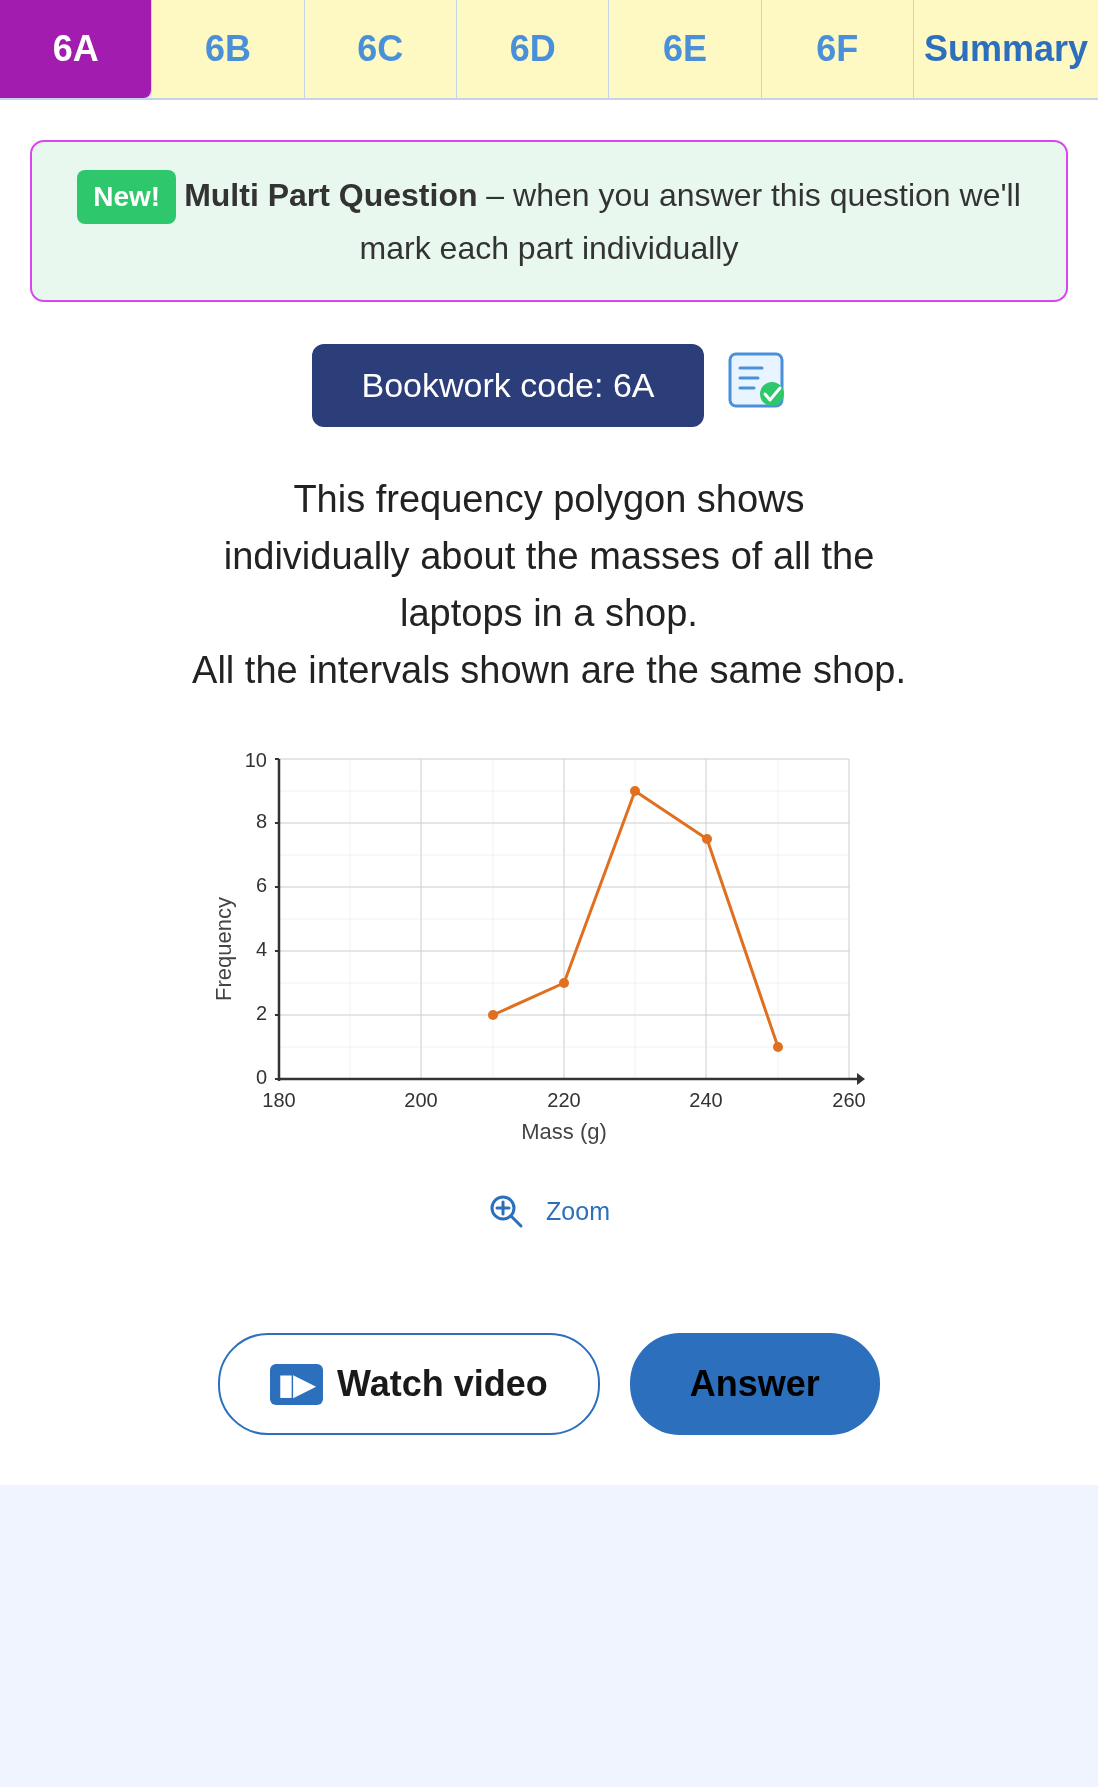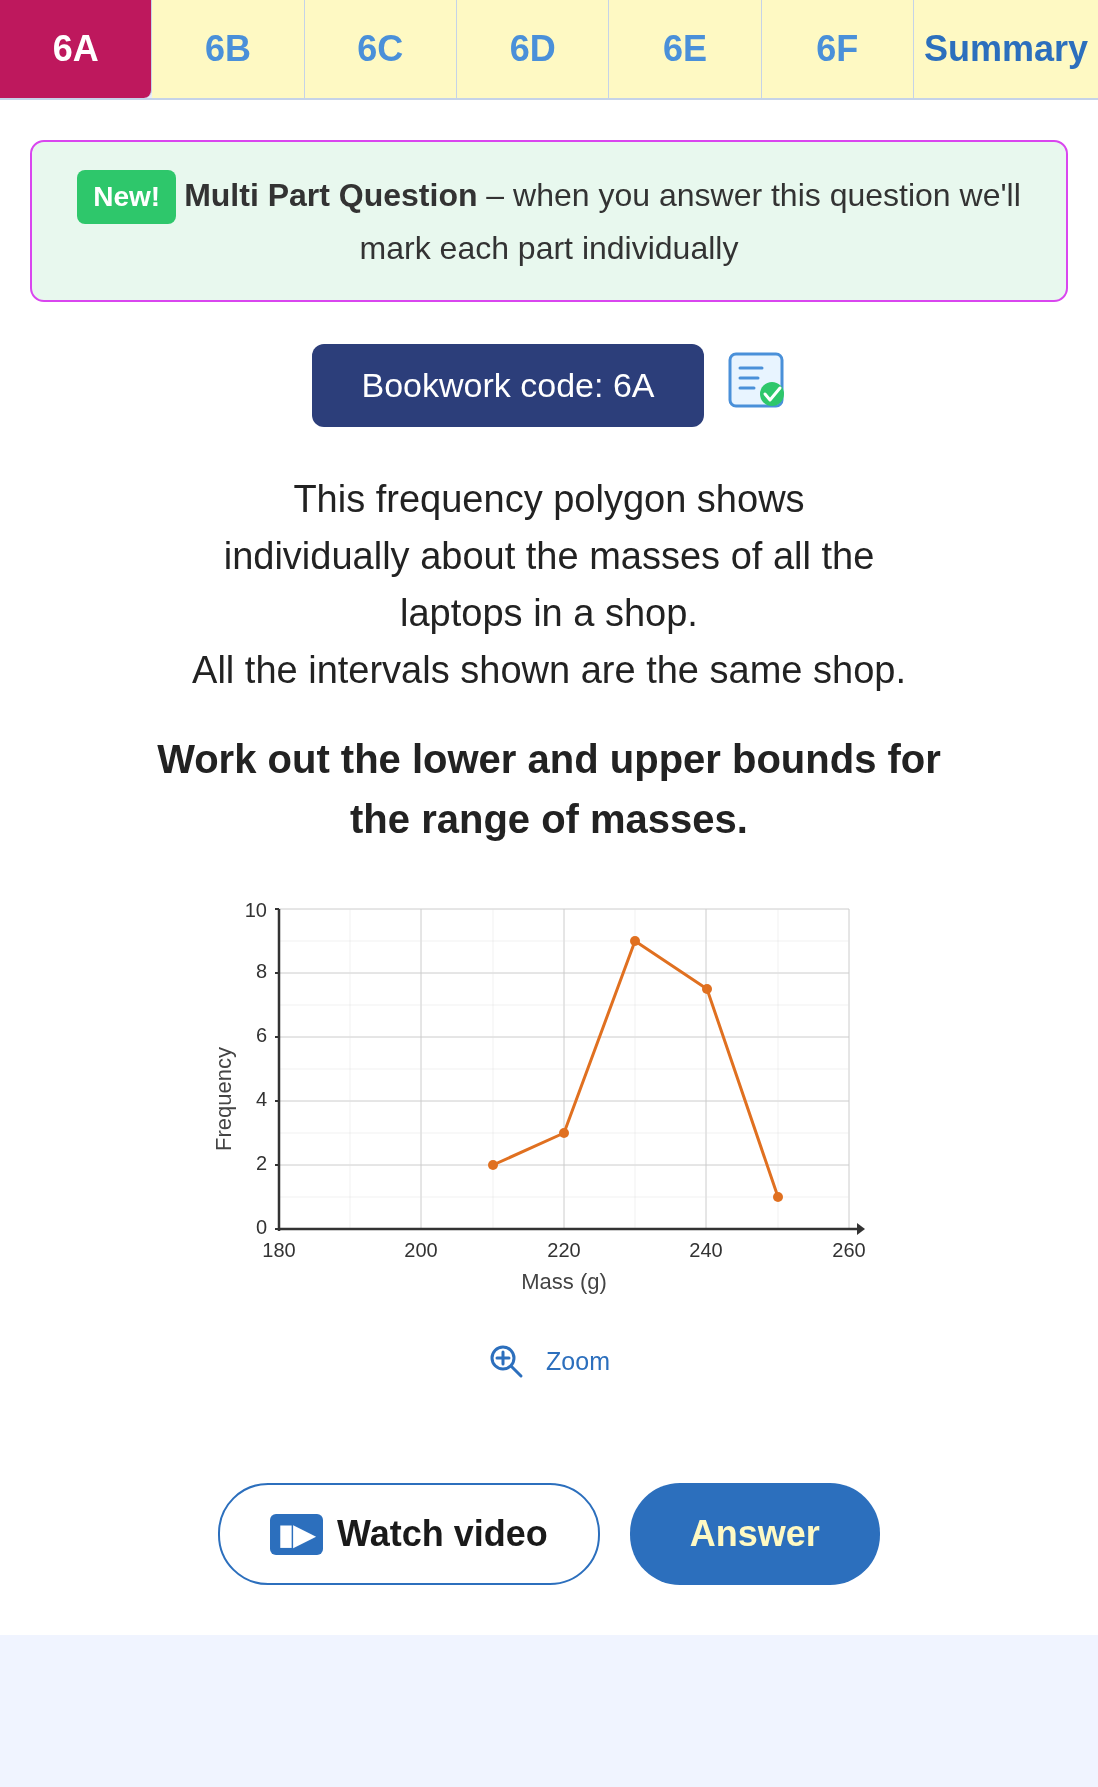--- a/index.html
+++ b/index.html
@@ -23,21 +23,21 @@
       padding: 28px 10px;
       font-size: 36px;
       font-weight: 600;
       color: #4a90d9;
       cursor: pointer;
       background: #fef9c3;
       border-right: 1px solid #c5d3e8;
     }
     .tab:last-child { border-right: none; text-align: center; }
     .tab.active {
-      background: #be185d;
+      background: #a21caf;
       color: #ffffff;
       border-radius: 0 0 8px 0;
     }
     .tab.summary {
       color: #2c6fbd;
       font-weight: 700;
     }
 
     
     .content {
@@ -152,21 +152,21 @@
     }
     .watch-video-btn .video-icon {
       background: #2c6fbd;
       color: white;
       border-radius: 6px;
       padding: 4px 8px;
       font-size: 28px;
     }
     .answer-btn {
       background: #2c6fbd;
-      color: #fef9c3;
+      color: #000000;
       font-size: 36px;
       font-weight: 700;
       padding: 28px 60px;
       border-radius: 50px;
       border: none;
       cursor: pointer;
     }
 
     svg text {
       font-family: 'Helvetica Neue', Arial, sans-serif;
@@ -220,24 +220,20 @@
         <polyline points="39,44 44,50 54,38" fill="none" stroke="white" stroke-width="3" stroke-linecap="round" stroke-linejoin="round"></polyline>
       </svg>
     </div>
   </div>
 
   <div class="question-text">
     <span>This frequency polygon shows</span><br>
     <span>individually about the masses of all the</span><br>
     <span>laptops in a shop.</span><br>
     <span>All the intervals shown are the same shop.</span>
-    <div class="work-out">
-      <span>Work out the lower and upper bounds for</span><br>
-      <span>the range of masses.</span>
-    </div>
   </div>
 
   <div class="chart-container">
     <svg width="680" height="420" viewBox="0 0 680 420" xmlns="http://www.w3.org/2000/svg">
 
       <text x="22" y="210" font-size="22" fill="#444" text-anchor="middle" transform="rotate(-90, 22, 210)">Frequency</text>
 
       <line x1="70" y1="340" x2="640" y2="340" stroke="#ccc" stroke-width="1"></line>
       <line x1="70" y1="276" x2="640" y2="276" stroke="#ccc" stroke-width="1"></line>
       <line x1="70" y1="212" x2="640" y2="212" stroke="#ccc" stroke-width="1"></line>

